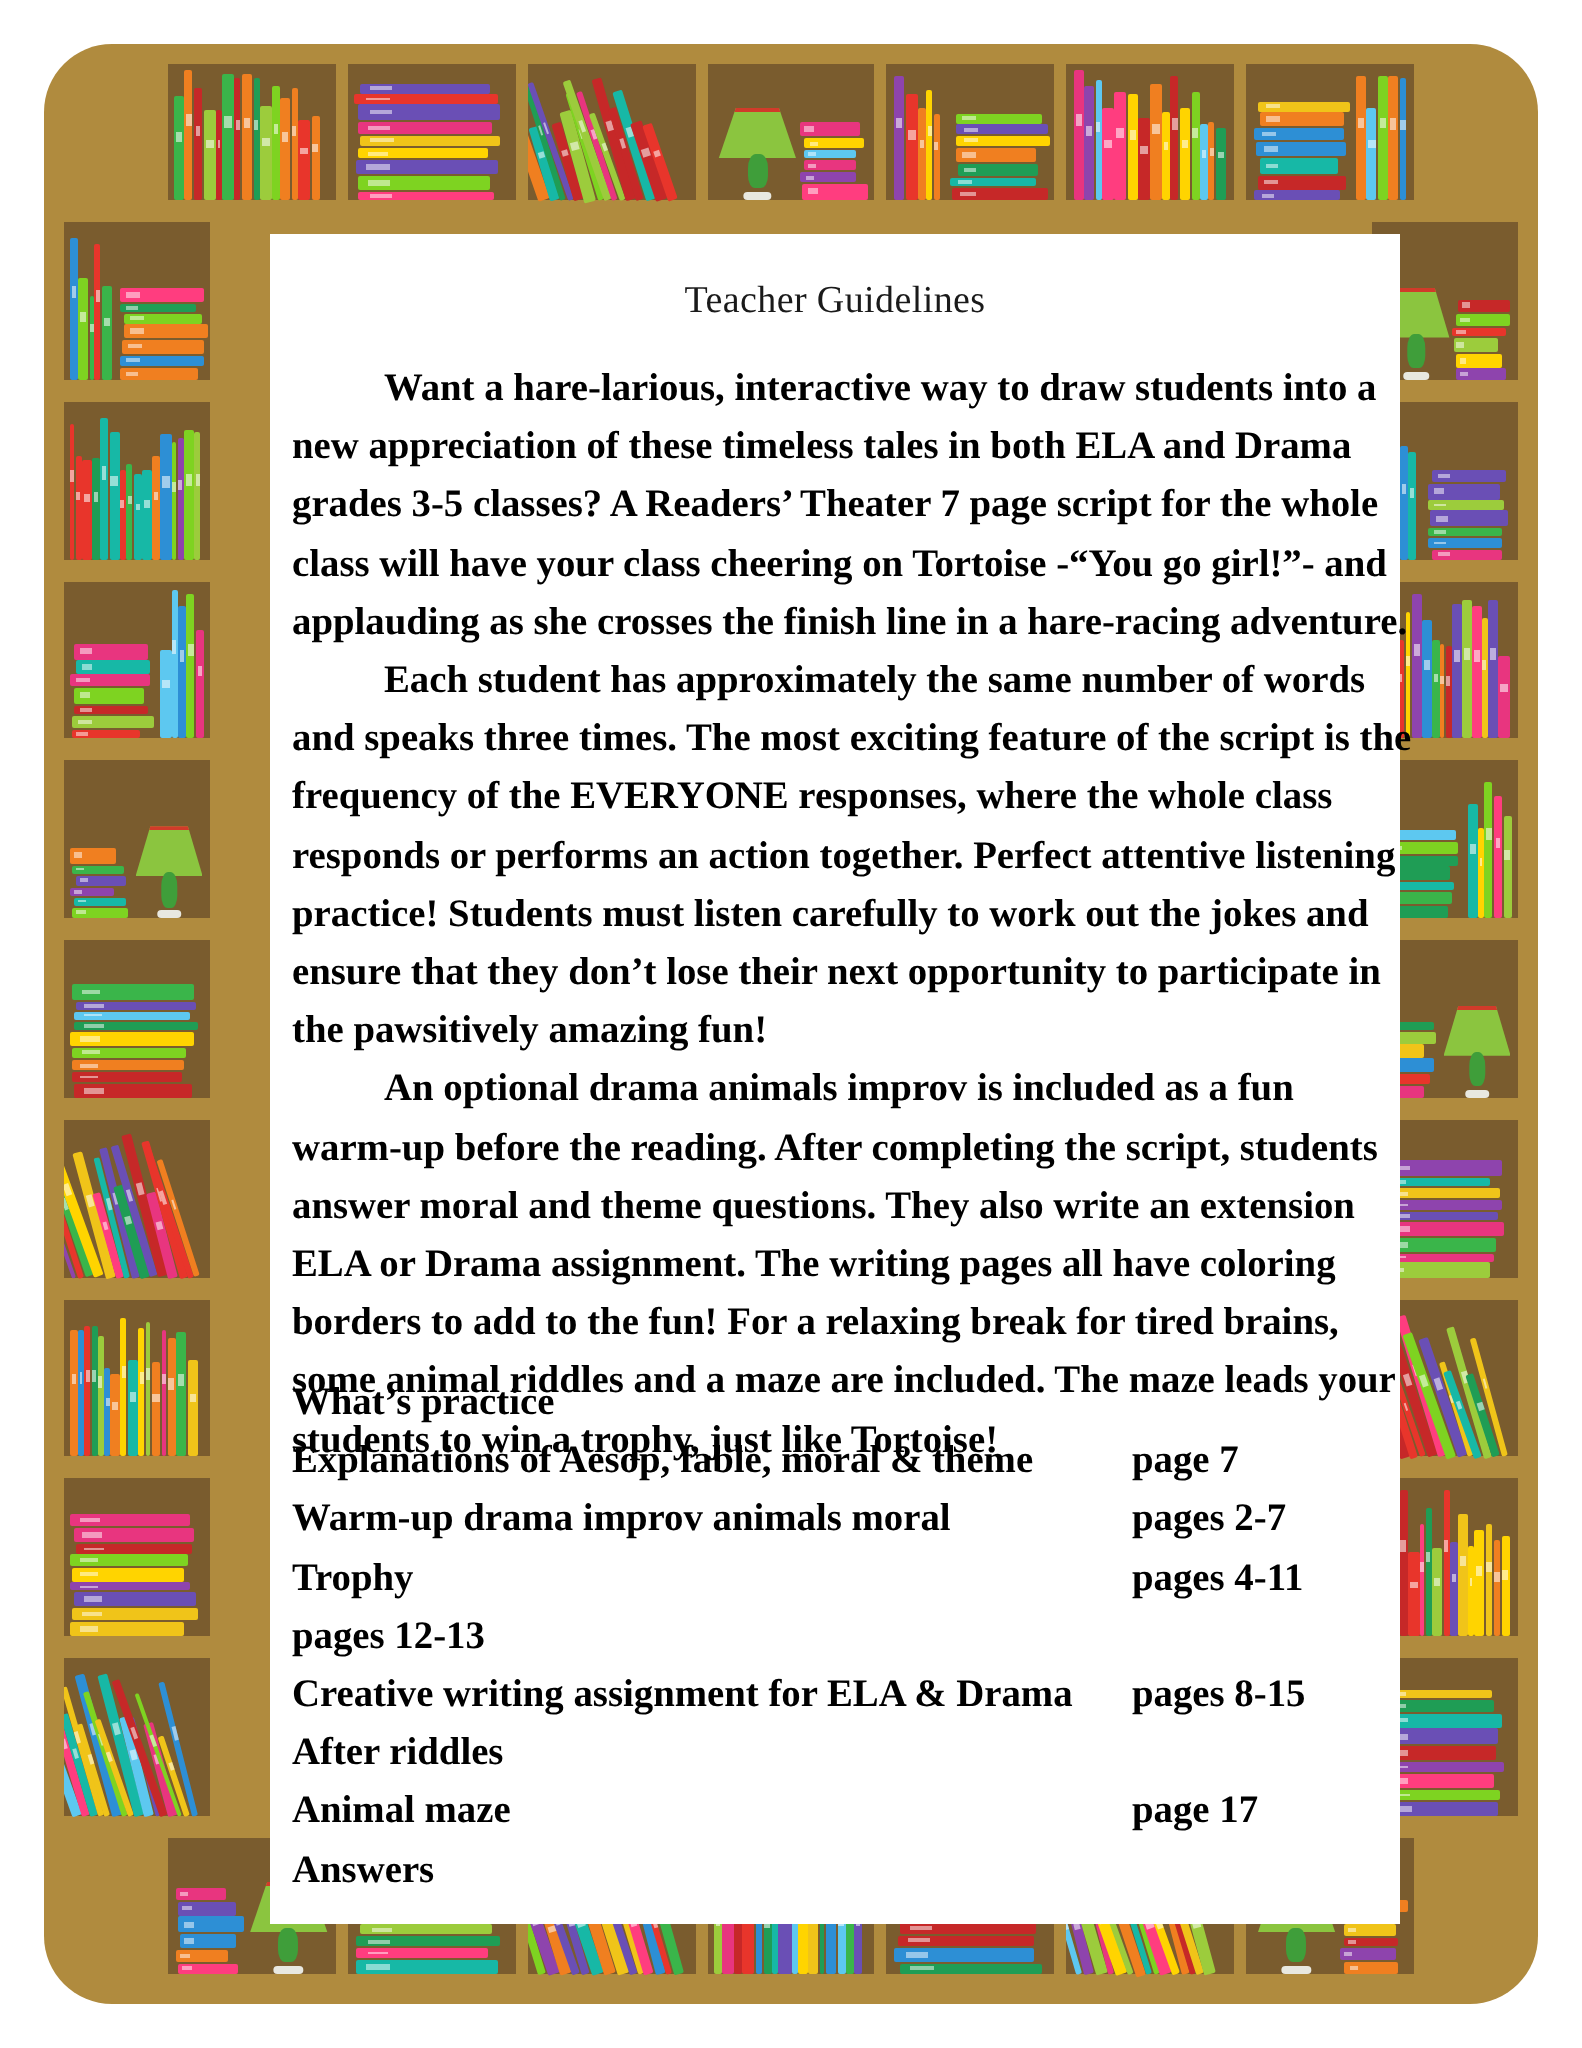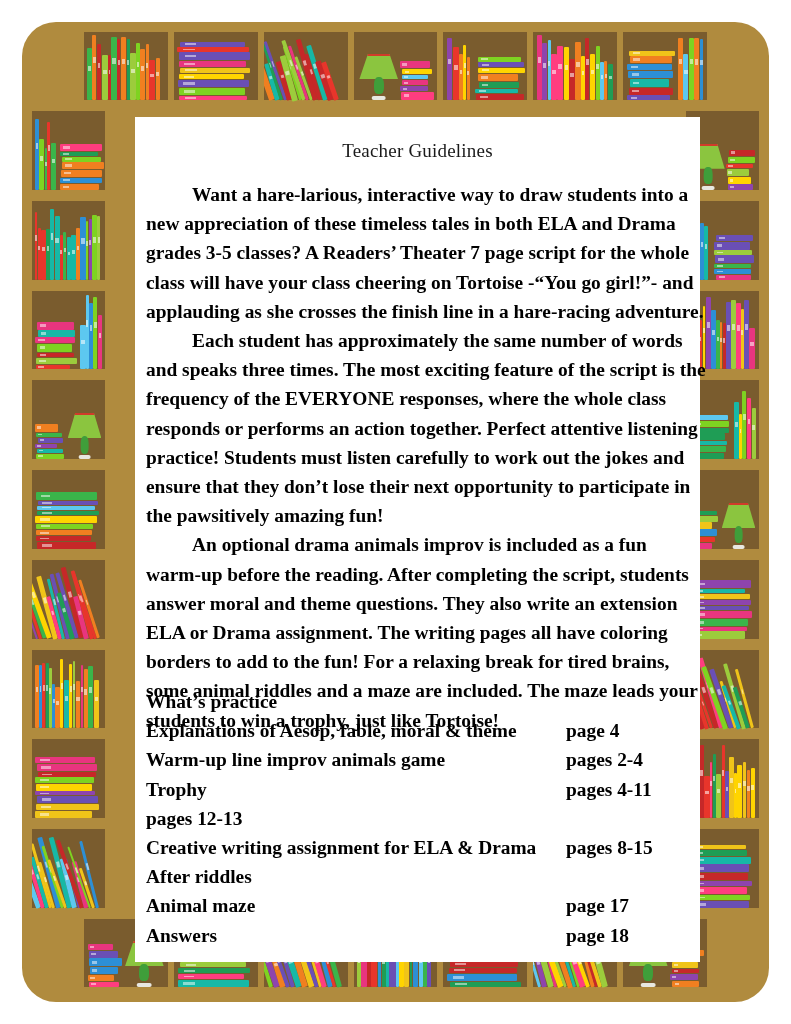--- a/index.html
+++ b/index.html
@@ -623,25 +623,25 @@
       <div id="title">Teacher Guidelines</div>
       <div id="body">
           <p>Want a hare-larious, interactive way to draw students into a new appreciation of these timeless tales in both ELA and Drama grades 3-5 classes? A Readers’ Theater 7 page script for the whole class will have your class cheering on Tortoise -“You go girl!”- and applauding as she crosses the finish line in a hare-racing adventure.</p>
           <p>Each student has approximately the same number of words and speaks three times. The most exciting feature of the script is the frequency of the EVERYONE responses, where the whole class responds or performs an action together.  Perfect attentive listening practice! Students must listen carefully to work out the jokes and ensure that they don’t lose their next opportunity to participate in the pawsitively amazing fun!</p>
           <p>An optional drama animals improv is included as a fun warm-up before the reading. After completing the script, students answer moral and theme questions. They also write an extension ELA or Drama assignment. The writing pages all have coloring borders to add to the fun! For a relaxing break for tired brains, some animal riddles and a maze are included. The maze leads your students to win a trophy, just like Tortoise!</p>
         </div>
       <div id="incl">
           <div class="row head">What’s practice</div>
           <div class="row">
             <div class="nm">Explanations of Aesop, fable, moral &amp; theme</div>
-            <div class="pg">page 4</div>
-          </div>
-          <div class="row">
-            <div class="nm">Warm-up line improv animals game</div>
-            <div class="pg">pages 2-4</div>
+            <div class="pg">page 7</div>
+          </div>
+          <div class="row">
+            <div class="nm">Warm-up drama improv animals moral</div>
+            <div class="pg">pages 2-7</div>
           </div>
           <div class="row">
             <div class="nm">Trophy</div>
             <div class="pg">pages 4-11</div>
           </div>
           <div class="row">
             <div class="pg">pages 12-13</div>
           </div>
           <div class="row">
             <div class="nm">Creative writing assignment for ELA &amp; Drama</div>
@@ -649,18 +649,17 @@
           </div>
           <div class="row">
             <div class="nm">After riddles</div>
           </div>
           <div class="row">
             <div class="nm">Animal maze</div>
             <div class="pg">page 17</div>
           </div>
           <div class="row">
             <div class="nm">Answers</div>
-            <div class="pg">page 18</div>
           </div>
         </div>
     </div>
   </div>
 </div>
 
 </body></html>

